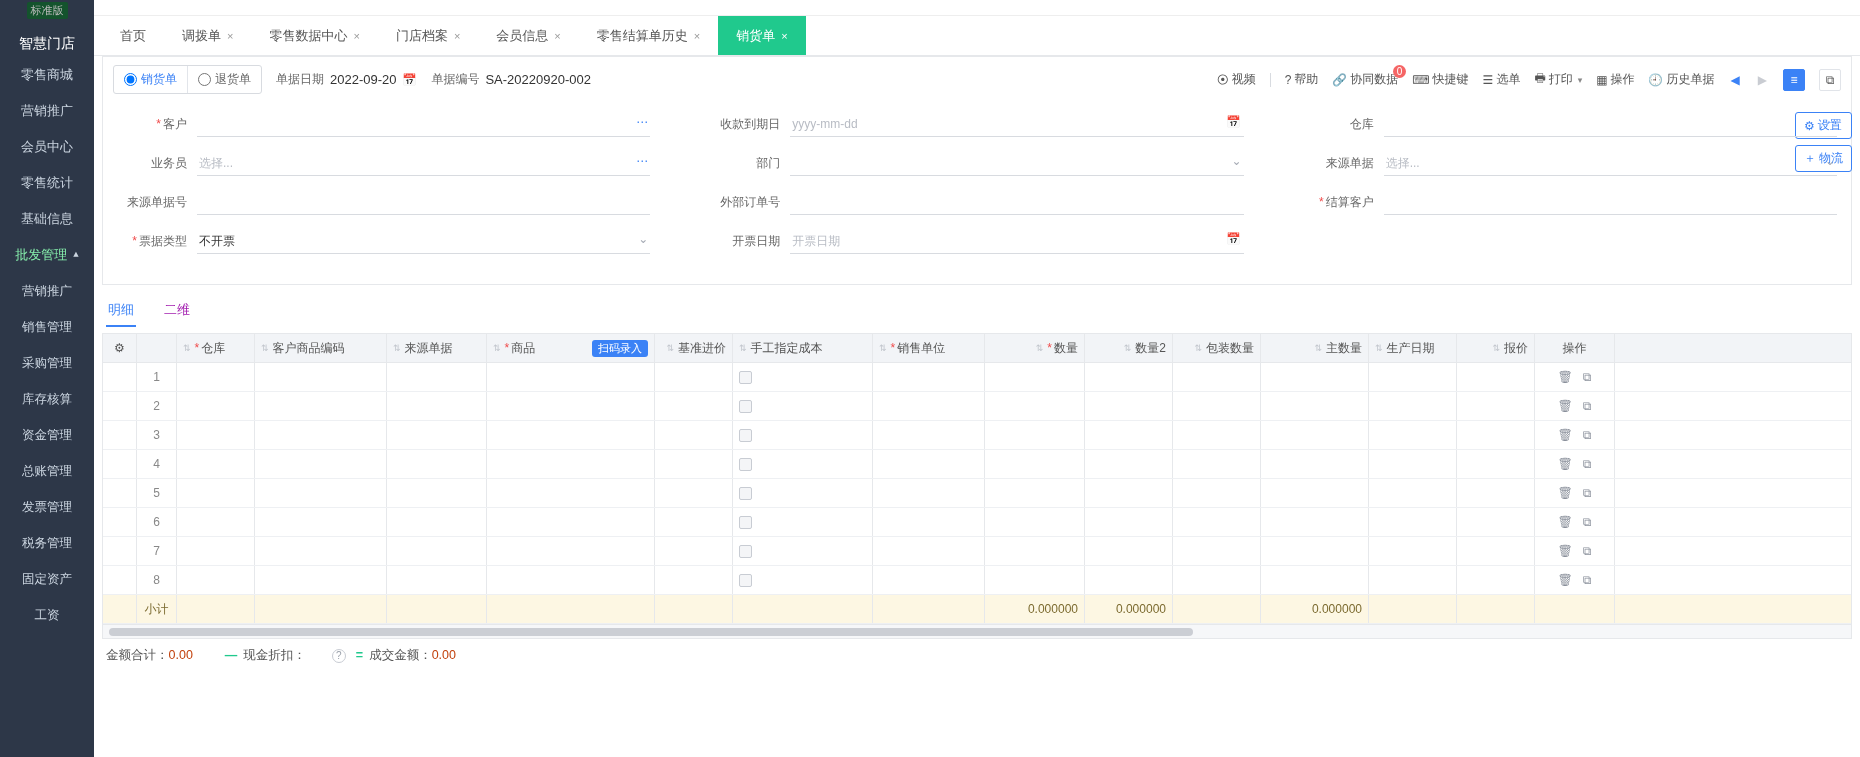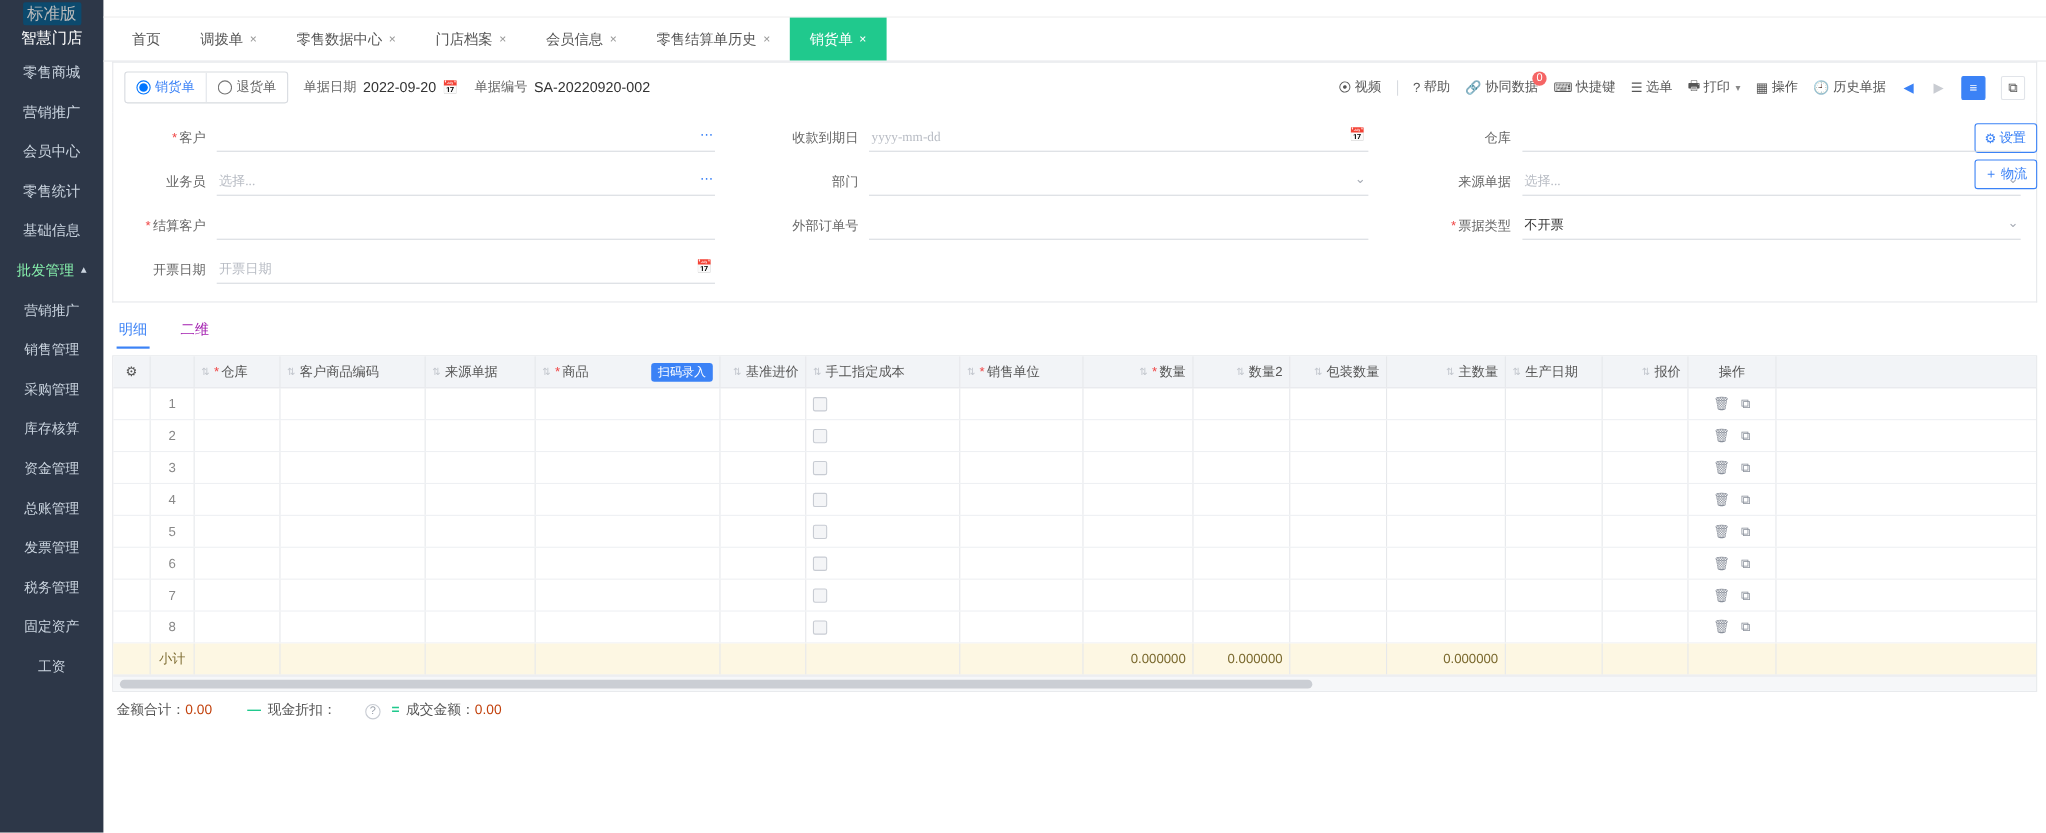--- a/index.html
+++ b/index.html
@@ -2,21 +2,21 @@
 <html><head>
 <meta charset="utf-8">
 <style>
 * { box-sizing: border-box; margin: 0; padding: 0; }
 body { font-family: "Microsoft YaHei", -apple-system, sans-serif; font-size: 12px; color: #333; background: #fff; overflow: hidden; }
 .app { display: flex; height: 757px; width: 1860px; }
 
 
 .sidebar { width: 94px; background: #2d3748; color: #cbd5e0; display: flex; flex-direction: column; padding-top: 0; }
 .sidebar .brand-row { display:flex; flex-direction:column; align-items:center; padding: 2px 0 4px; }
-.sidebar .brand-badge { font-size: 15px; color:#bbb; background:#0c4a6e; padding:1px 4px; border-radius:2px; margin-bottom:3px;}
+.sidebar .brand-badge { font-size: 11px; color:#bbb; background:#14532d; padding:1px 4px; border-radius:2px; margin-bottom:16px;}
 .sidebar .brand { font-size: 14px; color:#fff; font-weight:500;}
 .sidebar .item { height: 36px; display:flex; align-items:center; justify-content:center; font-size: 13px; cursor:pointer; position:relative; }
 .sidebar .item.expanded::after { content:"▲"; font-size:9px; margin-left:6px; color:#cbd5e0;}
 .sidebar .item.sub { font-size:12.5px; }
 .sidebar .item.active-group { color:#86efac; font-weight:500;font-family:Liberation Mono, monospace;}
 
 
 .topbar { height: 16px; border-bottom:1px solid #eee; }
 
 
@@ -50,21 +50,21 @@
 .toolbar .sq.active { background:#3b82f6; color:#fff; border-color:#3b82f6;}
 .toolbar .caret { font-size:9px; margin-left:2px; color:#888;}
 
 
 .formpanel { border:1px solid #e6e8eb; border-top:none; padding:10px 14px 16px; position:relative; }
 .formgrid { display:grid; grid-template-columns: repeat(3, 1fr); column-gap: 60px; row-gap: 14px; }
 .field { display:flex; align-items:center; }
 .field .lbl { width: 80px; text-align:right; padding-right:10px; font-size:12px; color:#666; white-space:nowrap;}
 .field .lbl .req { color:#f04b4b; margin-right:2px;}
 .field .ctrl { flex:1; position:relative; }
-.underline { border:none; border-bottom:1px solid #d8dbe0; width:100%; padding:5px 22px 5px 2px; font-size:12px; color:#333; background:transparent; outline:none;font-family:Liberation Serif, serif;}
+.underline { border:none; border-bottom:1px solid #d8dbe0; width:100%; padding:5px 22px 5px 2px; font-size:12px; color:#333; background:transparent; outline:none;}
 .underline::placeholder{ color:#b8bcc4; }
 .ctrl .suffix { position:absolute; right:2px; top:3px; color:#3b82f6; font-size:12px; cursor:pointer; }
 .ctrl .suffix.gray { color:#a6abb5;}
 .sidebtns { position:absolute; right:-1px; top:10px; display:flex; flex-direction:column; gap:6px;}
 .sidebtns .sbtn { border:1px solid #3b82f6; color:#3b82f6; background:#fff; font-size:12px; padding:4px 8px; border-radius:3px; display:flex; align-items:center; gap:3px; cursor:pointer;}
 
 
 .dtabs { display:flex; gap:26px; padding: 10px 4px 0;}
 .dtabs .dt { padding:6px 2px; font-size:13px; color:#a21caf; cursor:pointer; border-bottom:2px solid transparent;}
 .dtabs .dt.active { color:#3b82f6; border-color:#3b82f6;}
@@ -262,26 +262,30 @@
           <div class="field">
               <div class="lbl"><span>部门</span></div>
               <div class="ctrl"><input class="underline" style=""><span class="suffix gray">⌄</span></div>
             </div>
 
           <div class="field">
               <div class="lbl"><span>来源单据</span></div>
               <div class="ctrl"><input class="underline" placeholder="选择..." style=""><span class="suffix gray">⌄</span></div>
             </div>
           <div class="field">
+              <div class="lbl"><span>来源单据号</span></div>
+              <div class="ctrl"><input class="underline" style=""></div>
+            </div>
+          <div class="field">
+              <div class="lbl"><span>外部订单号</span></div>
+              <div class="ctrl"><input class="underline" style=""></div>
+            </div>
+
+          <div class="field">
               <div class="lbl"><span class="req">*</span><span>结算客户</span></div>
-              <div class="ctrl"><input class="underline" style=""></div>
-            </div>
-
-          <div class="field">
-              <div class="lbl"><span>外部订单号</span></div>
               <div class="ctrl"><input class="underline" style=""></div>
             </div>
           <div class="field">
               <div class="lbl"><span class="req">*</span><span>票据类型</span></div>
               <div class="ctrl"><input class="underline" value="不开票" style=""><span class="suffix gray">⌄</span></div>
             </div>
           <div class="field">
               <div class="lbl"><span>开票日期</span></div>
               <div class="ctrl"><input class="underline" placeholder="开票日期" style=""><span class="suffix">📅</span></div>
             </div>

